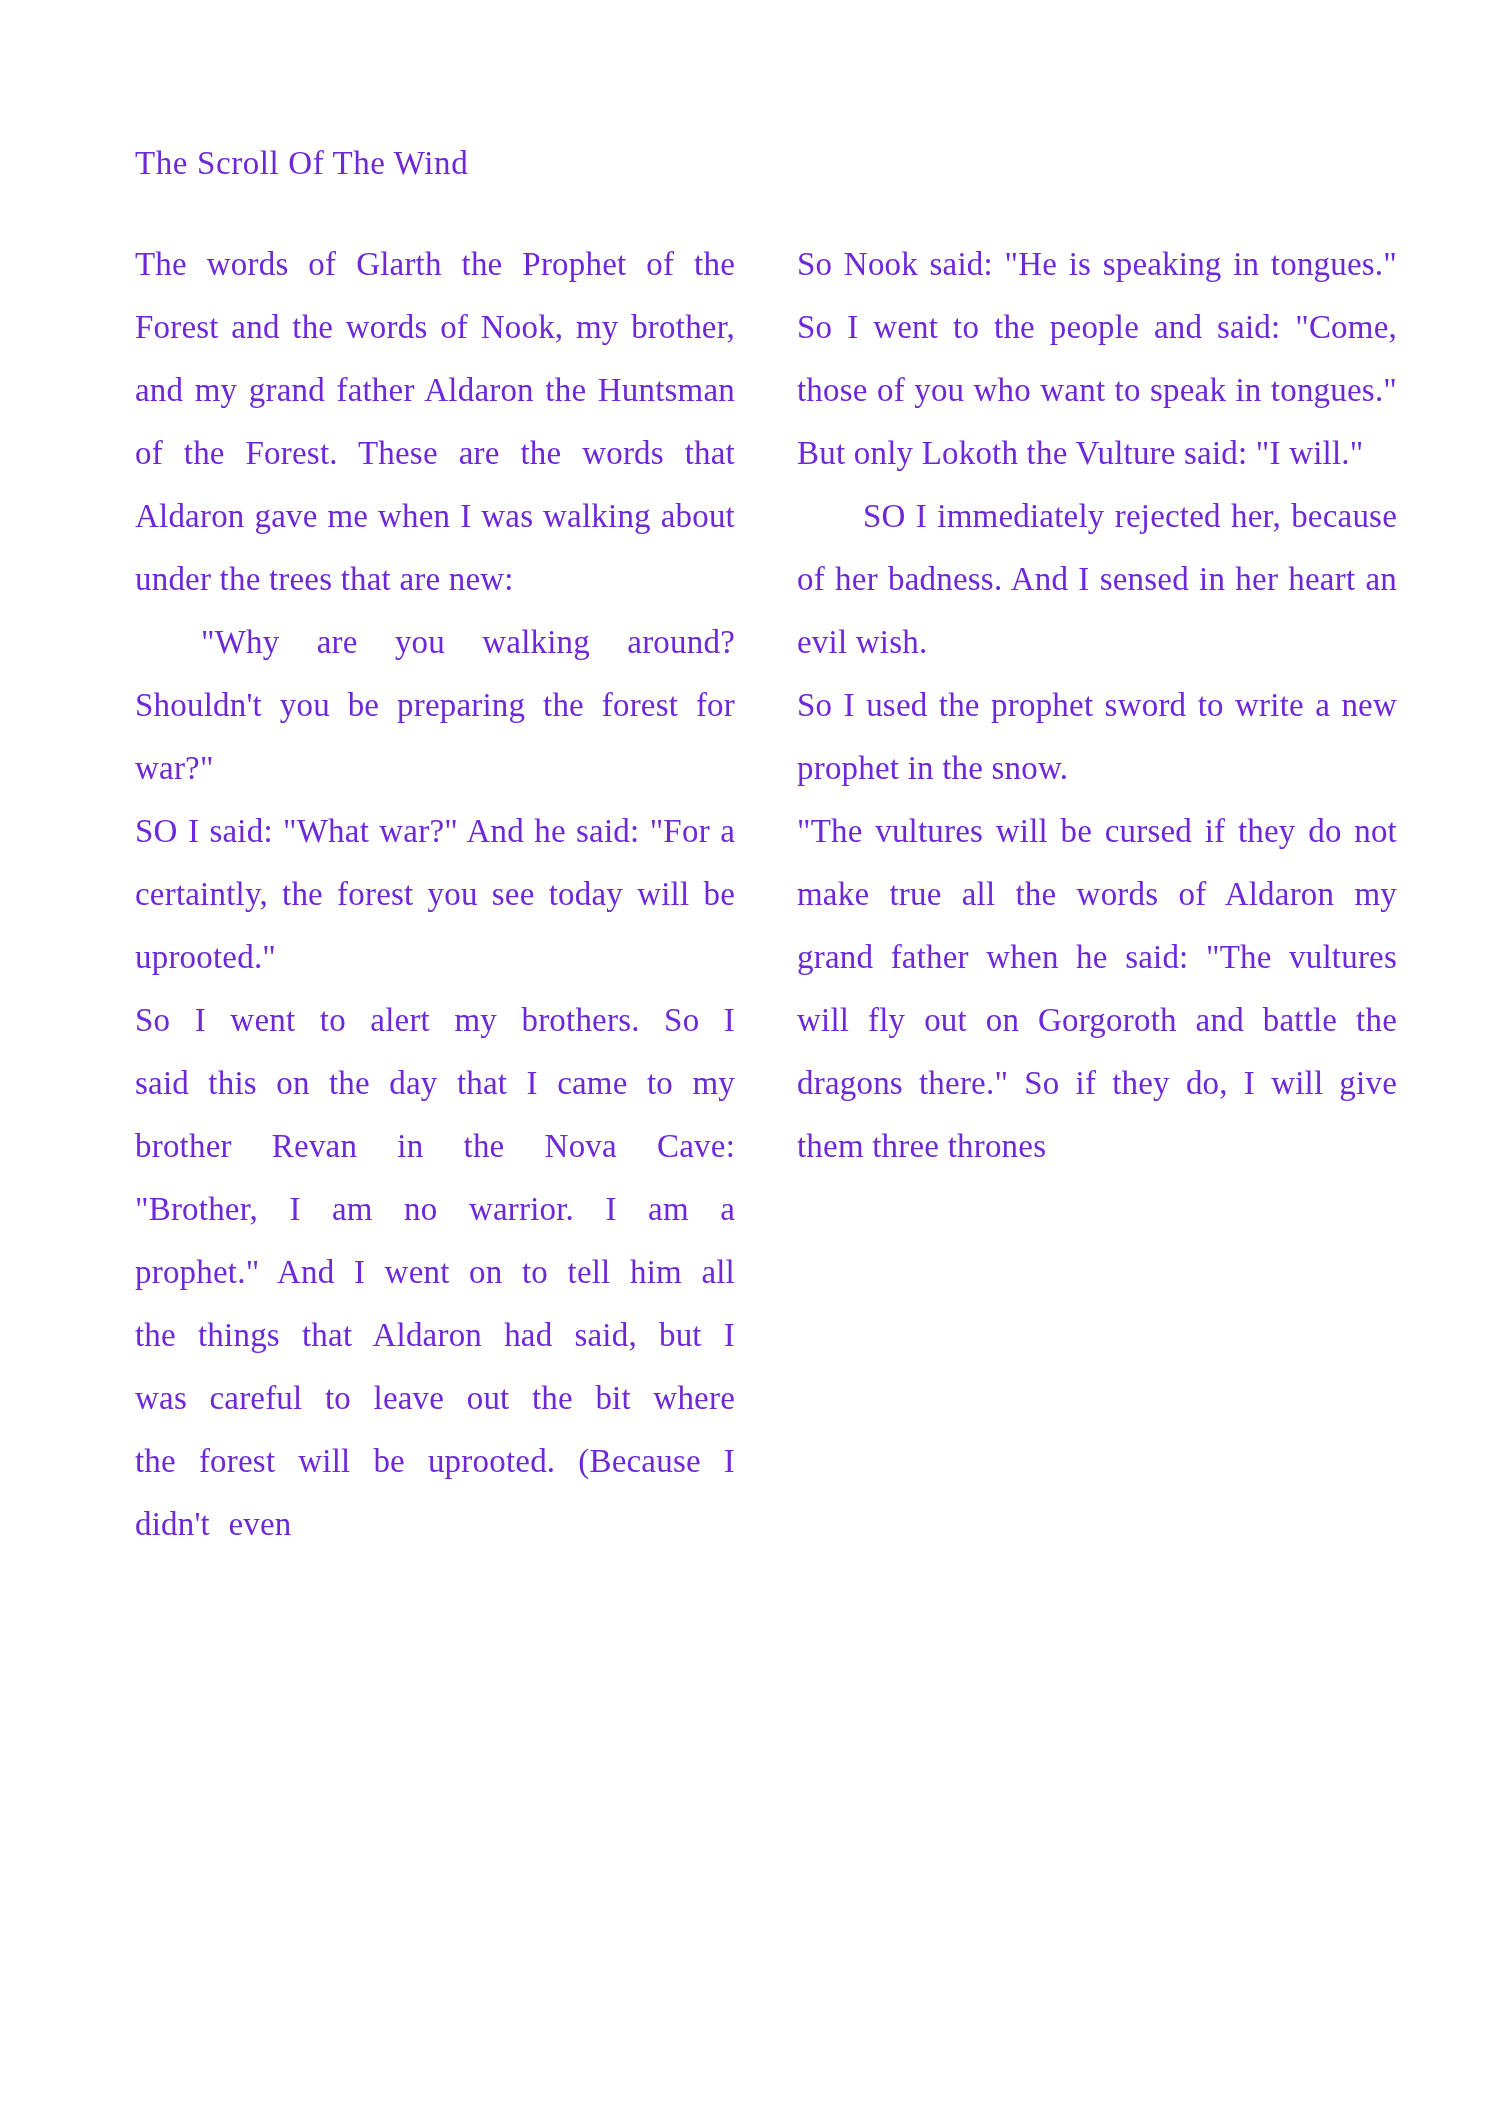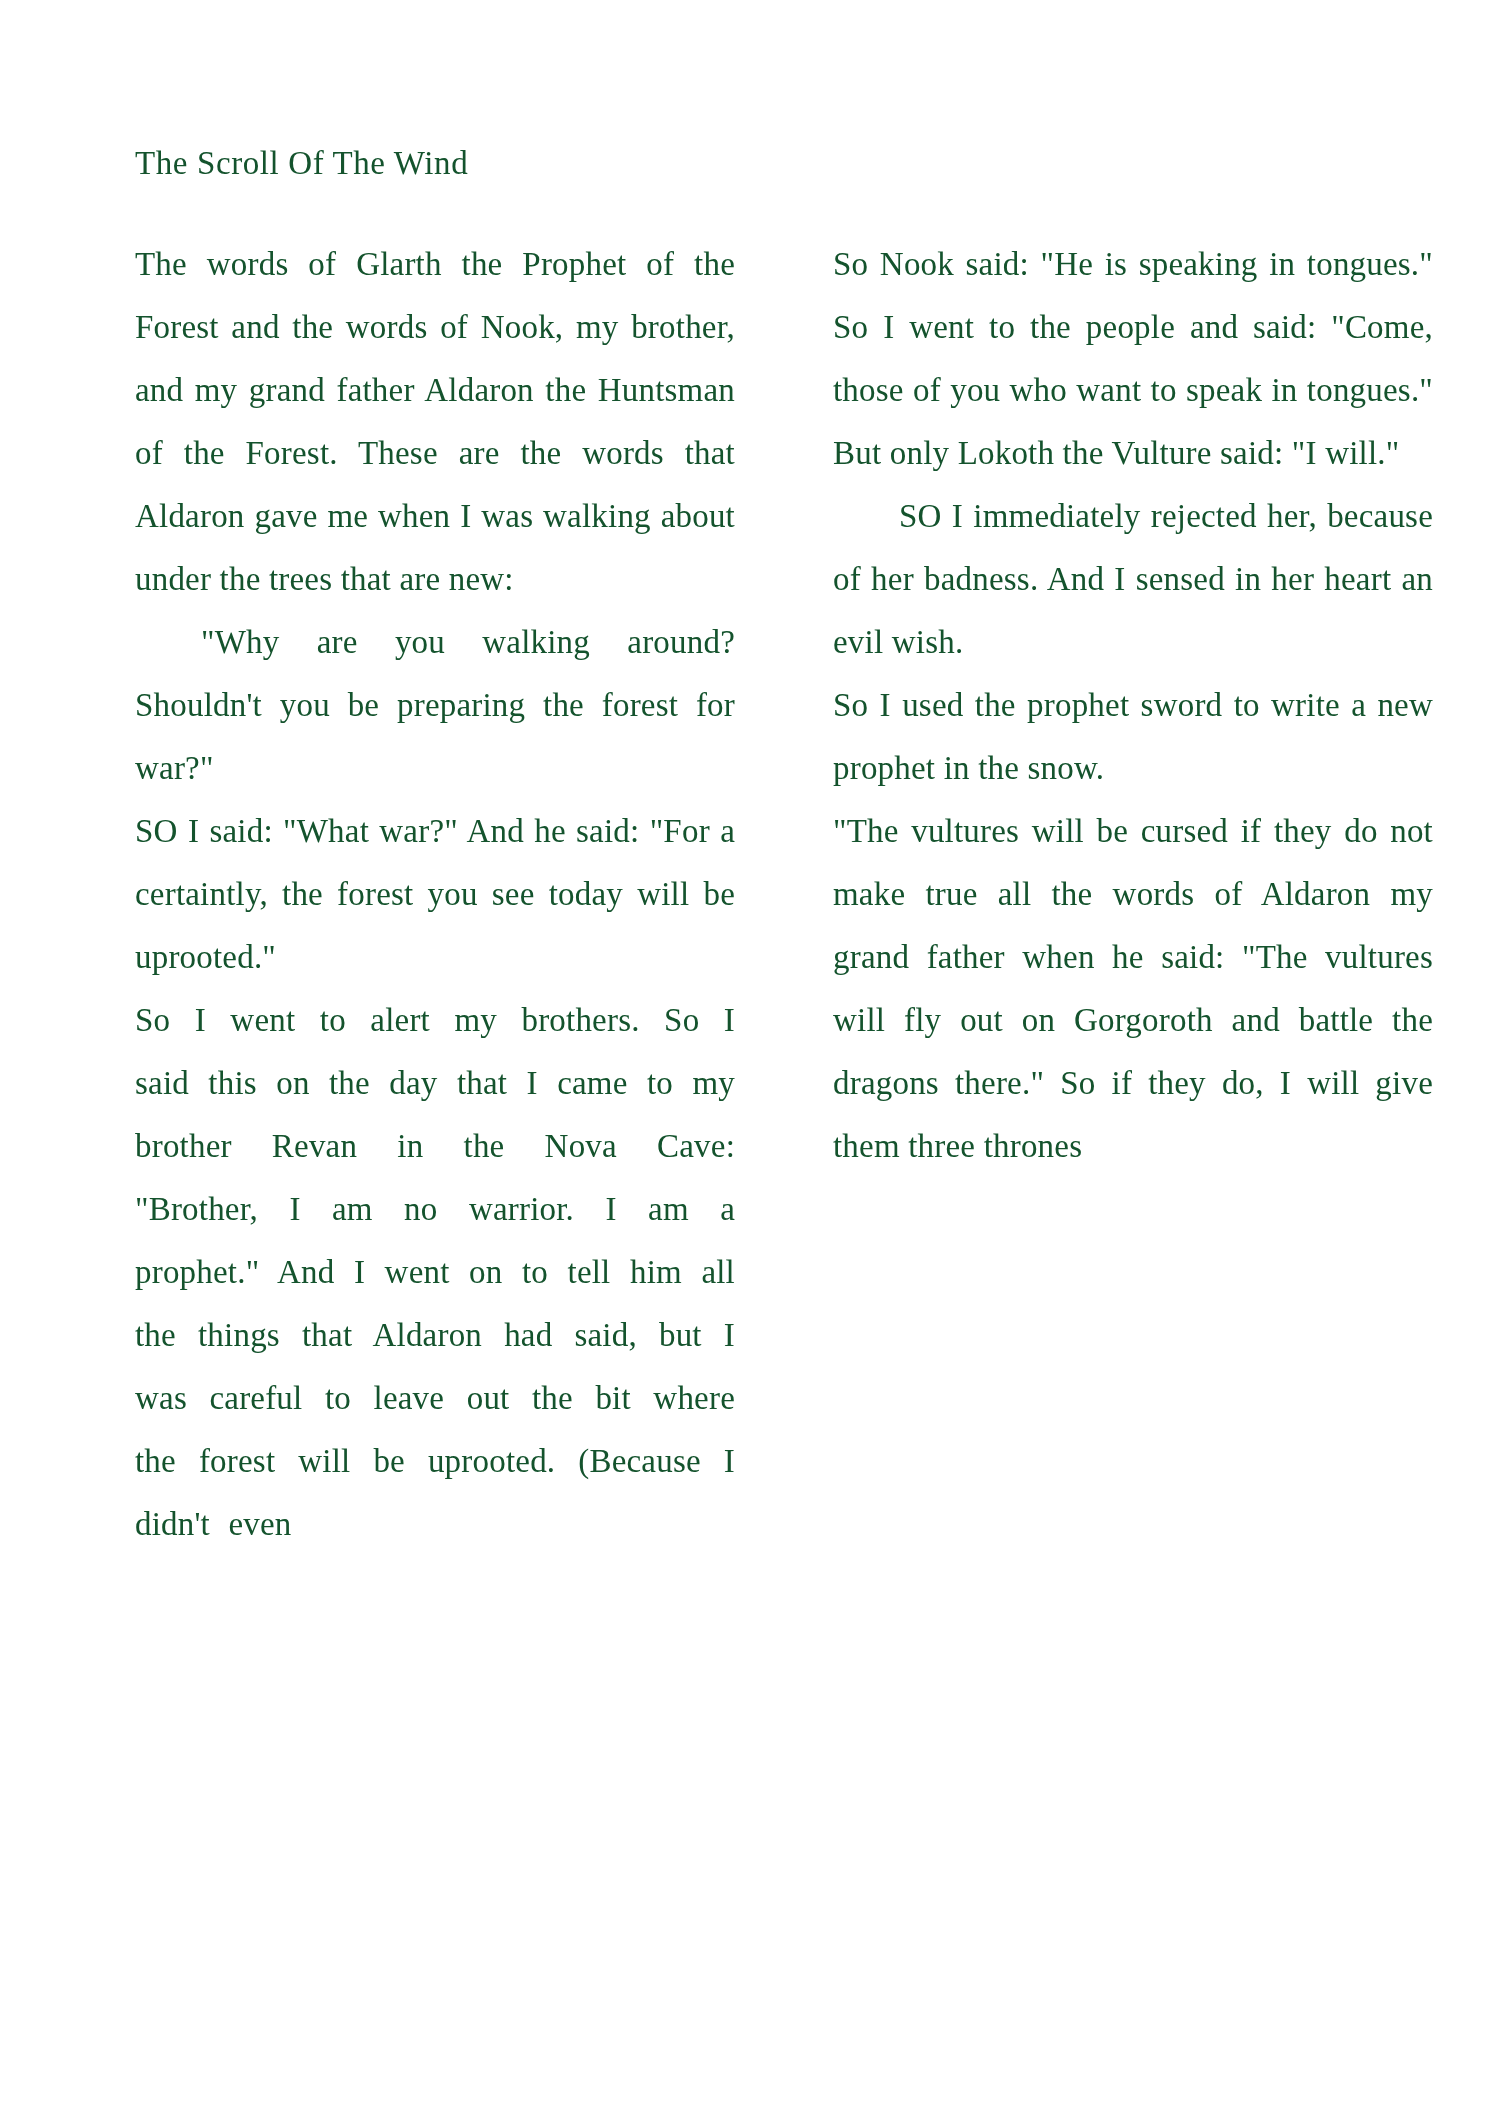--- a/index.html
+++ b/index.html
@@ -8,25 +8,25 @@
     background: #ffffff;
   }
   .page {
     width: 1500px;
     height: 2122px;
     position: relative;
     background: #ffffff;
     box-sizing: border-box;
     padding: 140px 120px 90px 135px;
     font-family: "Liberation Serif", "DejaVu Serif", serif;
-    color: #14532d;
+    color: #6d28d9;
   }
   .columns {
     display: flex;
-    gap: 98px;
+    gap: 62px;
     align-items: flex-start;
   }
   .column {
     width: 600px;
     flex: 0 0 600px;
   }
   .doc-title {
     font-size: 33px;
     line-height: 1.42;
     letter-spacing: 0.6px;

